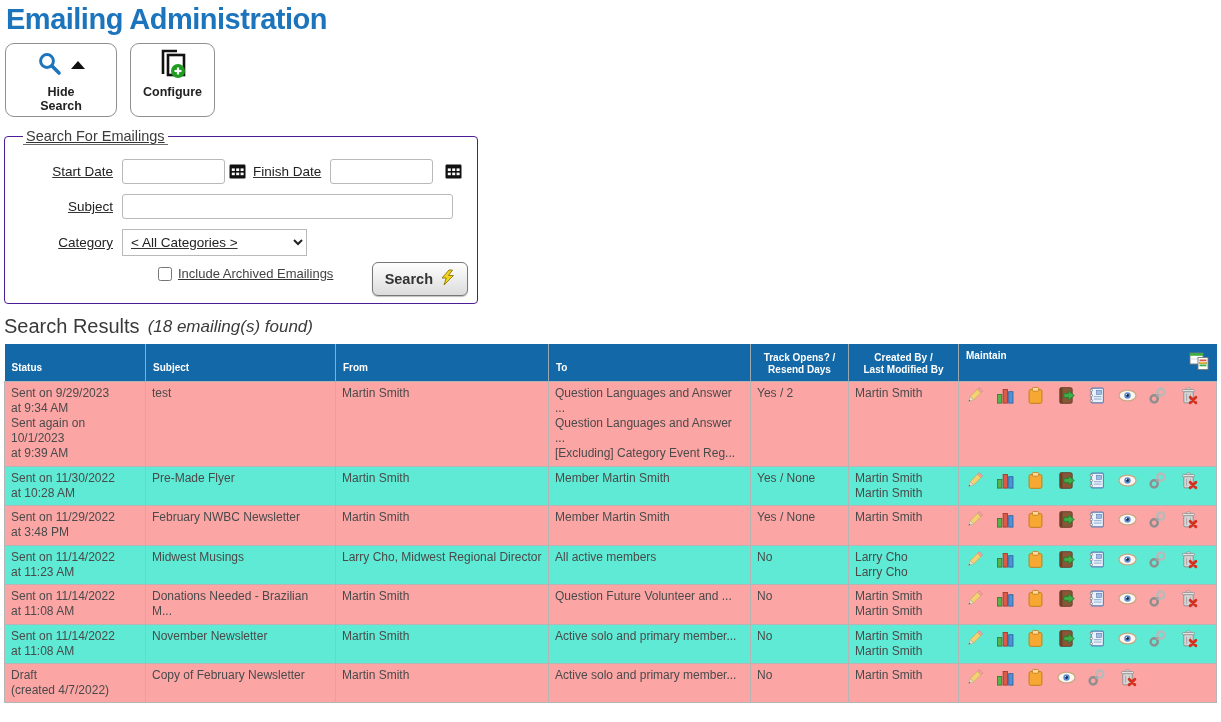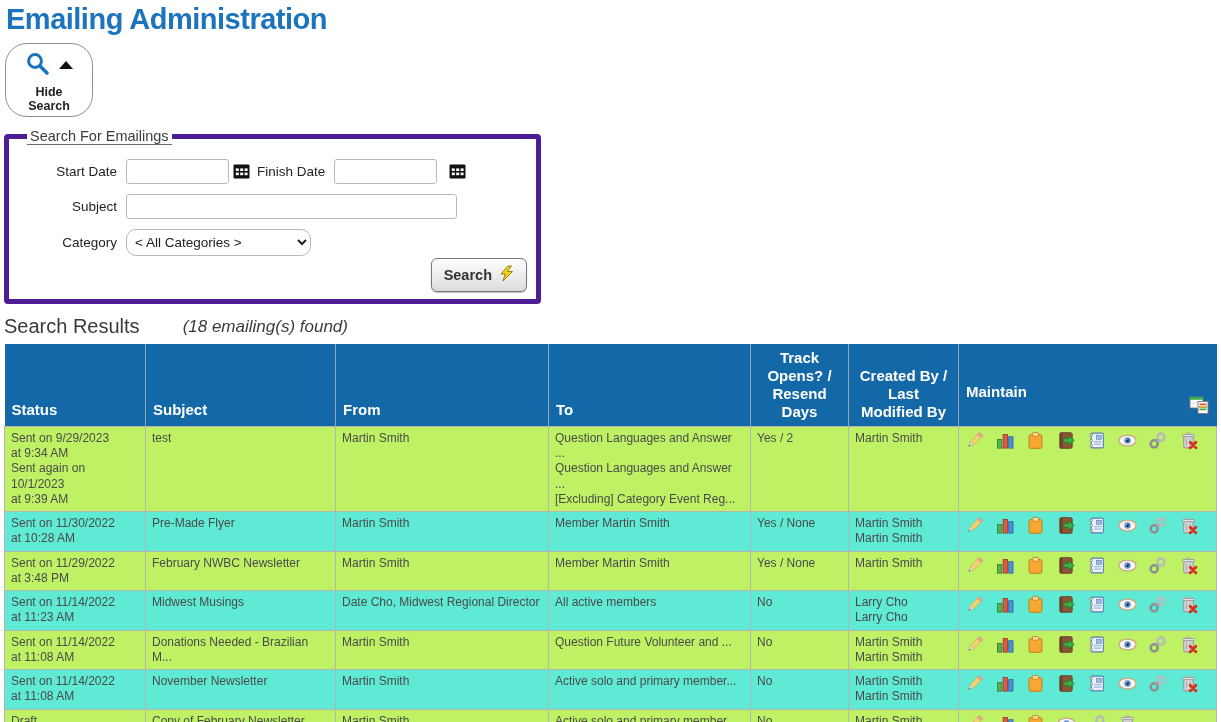--- a/index.html
+++ b/index.html
@@ -14,84 +14,84 @@
     color: #1c75bc; font-size: 29px; font-weight: bold;
     margin: 3px 0 7px 6px; letter-spacing: -0.5px;
   }
   .toolbar { display: flex; align-items: flex-start; margin-left: 5px; height: 76px; }
   .tbtn {
     border: 1px solid #8f8f8f; border-radius: 9px; background: #fff;
     height: 74px; display: flex; flex-direction: column; align-items: center;
     justify-content: flex-start; padding: 7px 6px 4px; cursor: pointer;
   }
   .tbtn .lbl { font-weight: bold; font-size: 12.5px; color: #222; text-align: center; line-height: 1.15; margin-top: 4px; white-space: pre-line; }
-  .btn-hide { width: 88px; border-radius: 22px; }
+  .btn-hide { width: 112px; }
   .btn-add  { width: 87px; margin-left: 262px; }
   .btn-conf { width: 85px; margin-left: 13px; }
   .iconrow { display: flex; align-items: center; gap: 7px; height: 30px; }
   
   fieldset.search-box {
     position: relative;
-    border: 5px solid #4c1d95; border-radius: 4px;
-    margin: 9px 0 0 4px; width: 537px; height: 176px; padding: 4px 8px 6px;
+    border: 1px solid #4c1d95; border-radius: 4px;
+    margin: 9px 0 0 4px; width: 474px; height: 176px; padding: 4px 8px 6px; text-decoration: underline;
   }
   fieldset.search-box legend {
     margin-left: 10px; padding: 0 3px; font-size: 14.5px; color: #3c3c3c;
     border-bottom: 1px solid #6b6b6b;
   }
   .frow { display: flex; align-items: center; margin-top: 10px; }
   .frow label { width: 100px; text-align: right; margin-right: 9px; font-size: 13.5px; color: #222; }
   .frow input[type=text] {
     height: 25px; border: 1px solid #b9b9b9; border-radius: 3px; padding: 0 5px; font-size: 13px;
   }
   .inp-date { width: 103px; }
   .inp-subject { width: 331px; }
   .cal { margin: 0 4px; cursor: pointer; display: inline-flex; }
   .finish-lbl { font-size: 13.5px; color: #222; margin: 0 8px 0 2px; width: auto !important; text-align: right; }
   select.cat {
-    width: 185px; height: 27px; border: 1px solid #b9b9b9; border-radius: 10px;
+    width: 185px; height: 27px; border: 1px solid #b9b9b9; border-radius: 0;
     font-size: 13.5px; color: #222; padding: 0 4px; background: #fff;
   }
   .chkrow { margin-left: 145px; margin-top: 10px; display: flex; align-items: center; font-size: 13px; color: #444; }
   .chkrow input { margin-right: 6px; width: 14px; height: 14px; }
   .search-btn {
     position: absolute; right: 9px; bottom: 7px;
     border: 1px solid #777; border-radius: 6px;
     background: linear-gradient(#fefefe, #dcdcdc);
     font-weight: bold; font-size: 14.5px; color: #333;
     padding: 6px 12px; display: flex; align-items: center; gap: 7px;
     box-shadow: 0 1px 1px rgba(0,0,0,.25); cursor: pointer;
     font-family: "Liberation Sans", sans-serif;
   }
   
-  .results-bar { display: flex; align-items: center; margin: 11px 4px 6px; gap: 35px; }
+  .results-bar { display: flex; align-items: center; margin: 11px 4px 6px; }
   .results-title { font-size: 20px; color: #3a3a3a; }
   .results-count { font-size: 17px; color: #3a3a3a; font-style: italic; margin-left: 8px; }
   .pager { margin-left: auto; display: flex; align-items: center; gap: 6px; }
   .pager select {
     border: 1px solid #ccc; border-radius: 4px; color: #999; font-size: 13.5px;
     height: 26px; padding: 0 4px; background: #fff; width: 103px;
   }
   .chev { cursor: pointer; display: inline-flex; }
   
   table.results { border-collapse: collapse; table-layout: fixed; width: 1213px; margin-left: 4px; }
   table.results th {
-    background: #1368a7; color: #fff; font-size: 15px; font-weight: bold;
+    background: #1368a7; color: #fff; font-size: 10px; font-weight: bold;
     text-align: left; vertical-align: bottom; padding: 5px 7px 7px;
     border-right: 1px solid #9aa7b2; height: 37px; white-space: pre-line; line-height: 1.2;
   }
   table.results th.ctr { text-align: center; padding-bottom: 5px; }
   table.results th:last-child { border-right: none; position: relative; }
   th .export-wrap { position: absolute; right: 7px; bottom: 7px; cursor: pointer; }
   table.results td {
     border: 1px solid #b5b5b5; font-size: 12px; color: #4a4a4a;
     vertical-align: top; padding: 4px 6px; white-space: pre-line; line-height: 1.27;
     overflow: hidden;
   }
-  table.results tr.odd  td { background: #bef264; }
+  table.results tr.odd  td { background: #fca5a5; }
   table.results tr.even td { background: #5eead4; }
   td.maintain { padding-top: 5px; white-space: nowrap; }
   td.maintain .mi { display: inline-flex; width: 19px; margin-right: 11.5px; cursor: pointer; vertical-align: top; }
 </style>
 </head>
 <body>
 
 <h1 class="page-title">Emailing Administration</h1>
 
 <div class="toolbar">
@@ -107,20 +107,34 @@
         <svg width="16" height="12" viewBox="0 0 16 12">
             <polygon points="8,2 15,10 1,10" fill="#111"></polygon>
           </svg>
       </span>
     </div>
     <div class="lbl">Hide
 Search</div>
   </div>
 
 
+  <div class="tbtn btn-conf">
+    <div class="iconrow">
+      <span>
+        <svg width="34" height="32" viewBox="0 0 34 32">
+          <polyline points="7,26 7,3 21,3" fill="none" stroke="#111" stroke-width="2.6"></polyline>
+          <rect x="12" y="7" width="16" height="20" fill="none" stroke="#111" stroke-width="2.6"></rect>
+          <circle cx="22" cy="23" r="7" fill="#1f9b1f"></circle>
+          <line x1="22" y1="19.5" x2="22" y2="26.5" stroke="#fff" stroke-width="2.2"></line>
+          <line x1="18.5" y1="23" x2="25.5" y2="23" stroke="#fff" stroke-width="2.2"></line>
+        </svg>
+      </span>
+    </div>
+    <div class="lbl">Configure</div>
+  </div>
 </div>
 
 <fieldset class="search-box">
   <legend>Search For Emailings</legend>
 
   <div class="frow">
     <label>Start Date</label>
     <input type="text" class="inp-date" value="" style="">
     <span class="cal">
       <svg width="18" height="17" viewBox="0 0 18 17">
@@ -153,20 +167,24 @@
     <input type="text" class="inp-subject" value="" style="">
   </div>
 
   <div class="frow">
     <label>Category</label>
     <select class="cat">
       <option>&lt; All Categories &gt;</option>
     </select>
   </div>
 
+  <div class="chkrow">
+    <input type="checkbox" style="">
+    <span>Include Archived Emailings</span>
+  </div>
 
   <button class="search-btn">
     <span>Search</span>
     <span>
       <svg width="15" height="17" viewBox="0 0 15 17">
           <polygon points="9,1 2,9 6.2,9 4,16 13.5,6.5 8.5,6.5 12.5,1" fill="#f3d11e" stroke="#8a7a00" stroke-width="0.9"></polygon>
         </svg>
     </span>
   </button>
 </fieldset>
@@ -371,21 +389,21 @@
               <rect x="6.4" y="1.6" width="3.2" height="1.4" rx="0.7" fill="#e6e6e6" stroke="#8e8e8e" stroke-width="0.6"></rect>
               <line x1="6.4" y1="6.6" x2="6.4" y2="12.4" stroke="#aaa" stroke-width="0.9"></line>
               <line x1="9.6" y1="6.6" x2="9.6" y2="12.4" stroke="#aaa" stroke-width="0.9"></line>
               <path d="M9.4 9.4 L14.2 14.2 M14.2 9.4 L9.4 14.2" stroke="#d62f1e" stroke-width="2.4" stroke-linecap="round"></path>
             </svg></span></td>
   </tr>
       <tr class="even">
     <td>Sent on 11/14/2022
 at 11:23 AM</td>
     <td>Midwest Musings</td>
-    <td>Date Cho, Midwest Regional Director</td>
+    <td>Larry Cho, Midwest Regional Director</td>
     <td>All active members</td>
     <td>No</td>
     <td>Larry Cho
 Larry Cho</td>
     <td class="maintain"><span class="mi"><svg width="19" height="19" viewBox="0 0 16 16">
               <g transform="rotate(45 8 8)">
                 <rect x="6.1" y="0.4" width="4" height="2.2" fill="#f2a3a3" stroke="#c97f7f" stroke-width="0.5"></rect>
                 <rect x="6.1" y="2.6" width="4" height="8.6" fill="#f2d272" stroke="#c7a44a" stroke-width="0.5"></rect>
                 <polygon points="6.1,11.2 10.1,11.2 8.1,15" fill="#e9e0cd" stroke="#b7a98c" stroke-width="0.5"></polygon>
                 <polygon points="7.4,13.6 8.8,13.6 8.1,15" fill="#555"></polygon>

